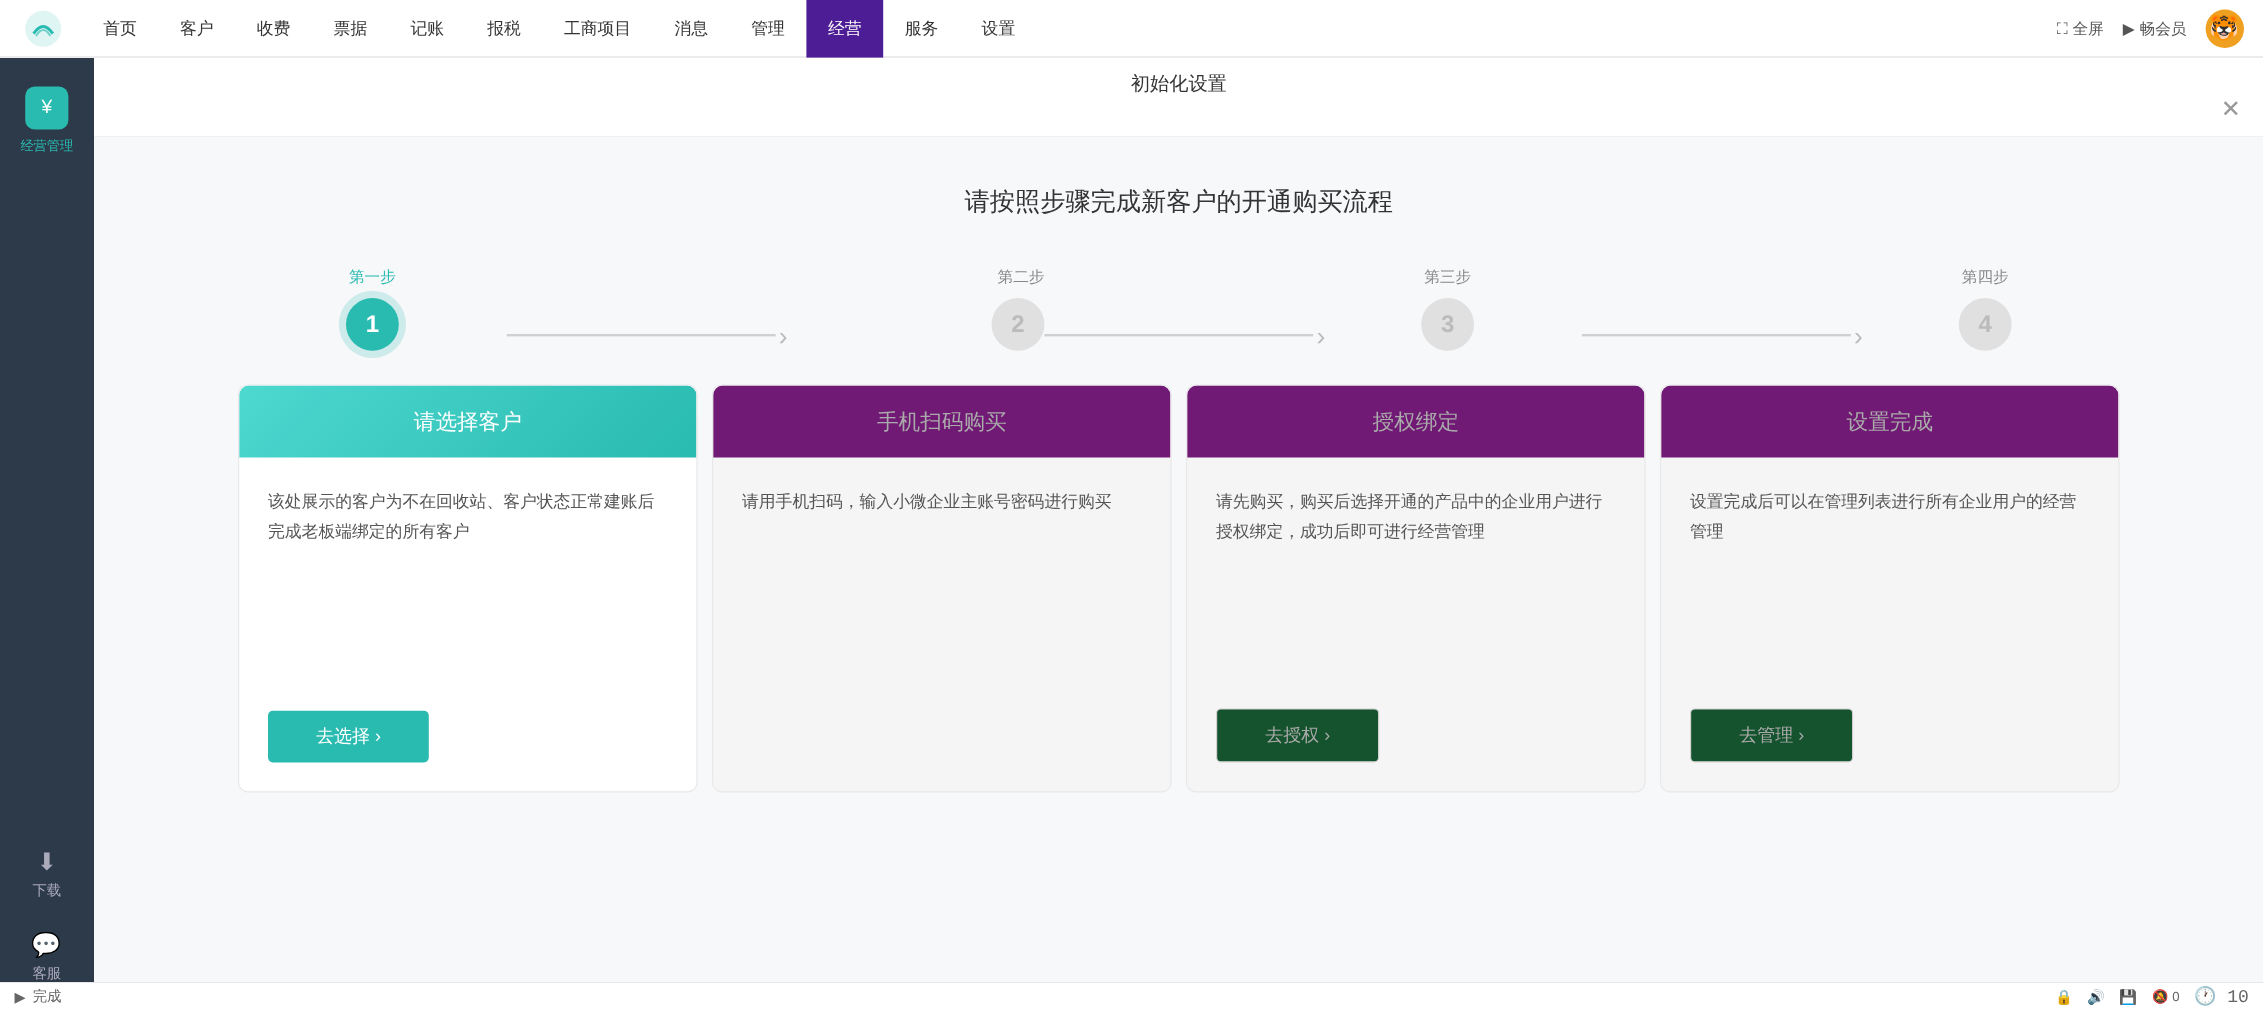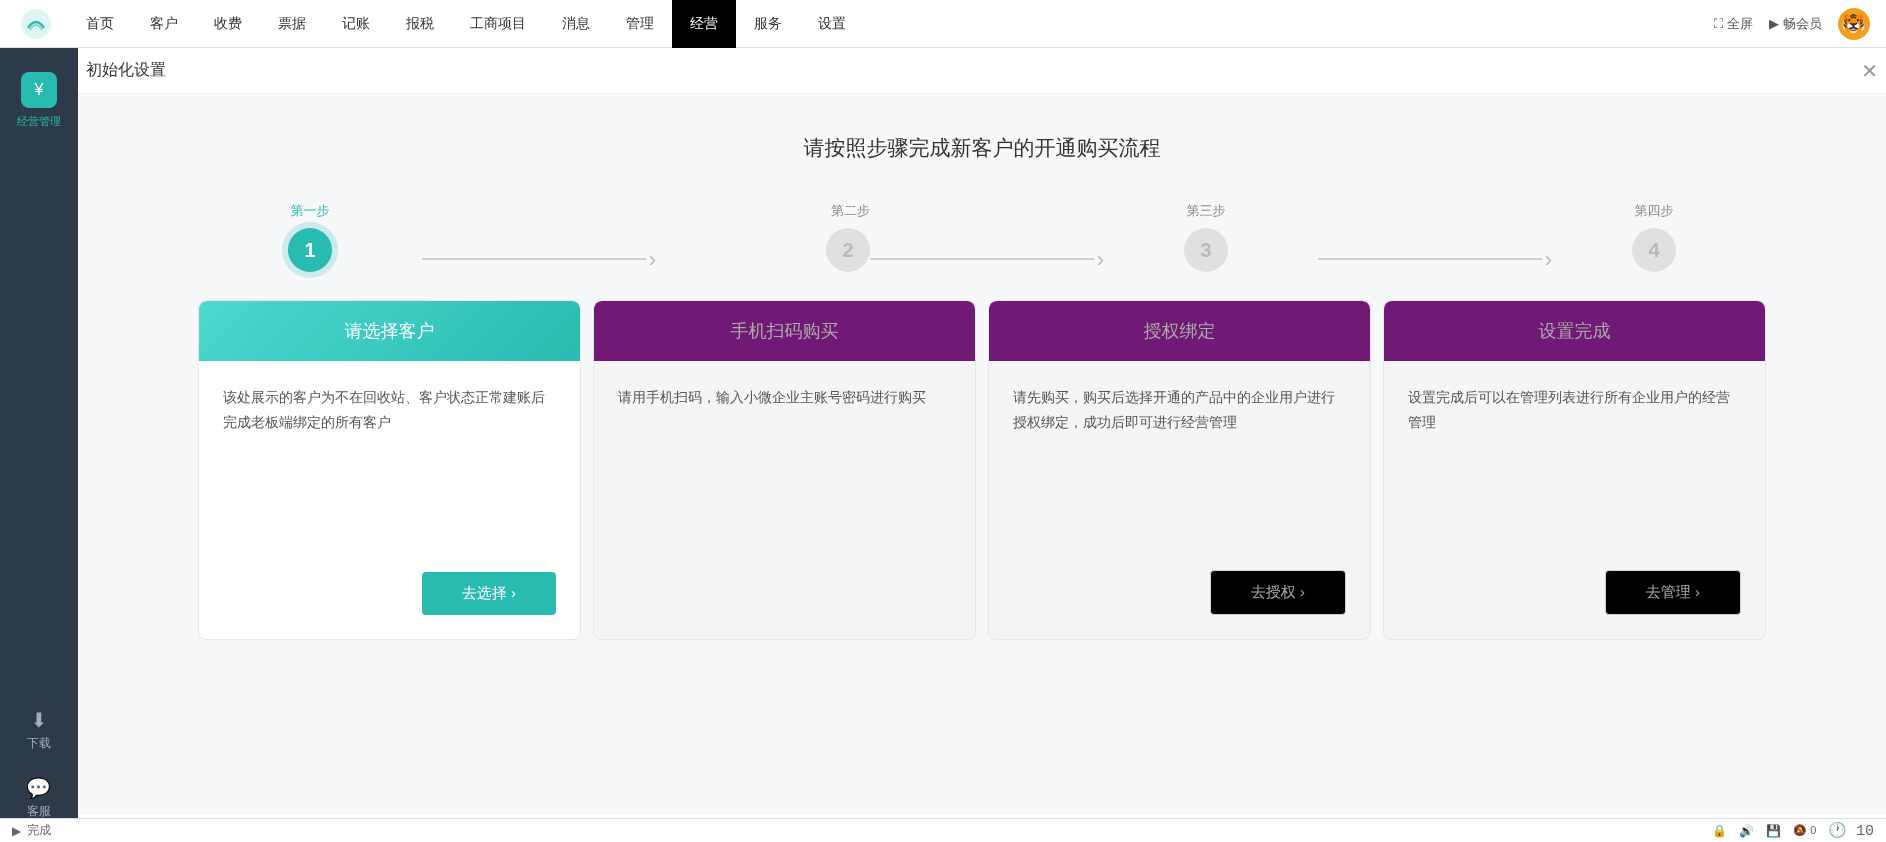--- a/index.html
+++ b/index.html
@@ -29,21 +29,21 @@
     .nav-item {
       padding: 0 18px;
       height: 48px;
       display: flex; align-items: center;
       font-size: 14px;
       color: #333;
       cursor: pointer;
       white-space: nowrap;
     }
     .nav-item.active {
-      background: #000000;
+      background: #4c1d95;
       color: #fff;
     }
     .nav-right {
       display: flex; align-items: center; gap: 16px; margin-left: auto;
     }
     .nav-right-item {
       display: flex; align-items: center; gap: 4px;
       font-size: 13px; color: #555; cursor: pointer;
     }
     .avatar { width: 32px; height: 32px; border-radius: 50%; background: #f0a020; display: flex; align-items: center; justify-content: center; }
@@ -94,23 +94,24 @@
     .main-content {
       position: absolute;
       top: 48px; left: 78px; right: 0; bottom: 24px;
       background: #fff;
       overflow: auto;
     }
 
     
     .page-header {
       display: flex; align-items: center;
-      padding: 12px 8px;
+      padding: 12px 19px;
       border-bottom: 1px solid #f0f0f0;
       background: #fff;
+      flex-direction: column;
     }
     .page-title {
       font-size: 16px; color: #333;
     }
     .close-btn {
       margin-left: auto;
       font-size: 20px; color: #999;
       cursor: pointer;
       line-height: 1;
     }
@@ -172,37 +173,37 @@
       padding: 24px 24px;
       flex: 1;
       font-size: 14px;
       color: #555;
       line-height: 1.8;
     }
 
     .card-footer {
       padding: 16px 24px 24px;
       display: flex;
-      justify-content: flex-end;
+      justify-content: flex-start;
     }
 
     .action-btn {
       padding: 12px 40px;
       border-radius: 4px;
       font-size: 15px;
       cursor: pointer;
       border: none;
       display: flex; align-items: center; gap: 6px;
     }
     .action-btn.active-btn {
       background: #29bab0;
       color: #fff;
     }
     .action-btn.inactive-btn {
-      background: #000000;
+      background: #14532d;
       color: #aaa;
       border: 1px solid #d0d0d0;
     }
 
     
     .status-bar {
       position: fixed;
       bottom: 0; left: 0; right: 0;
       height: 24px;
       background: #fff;

